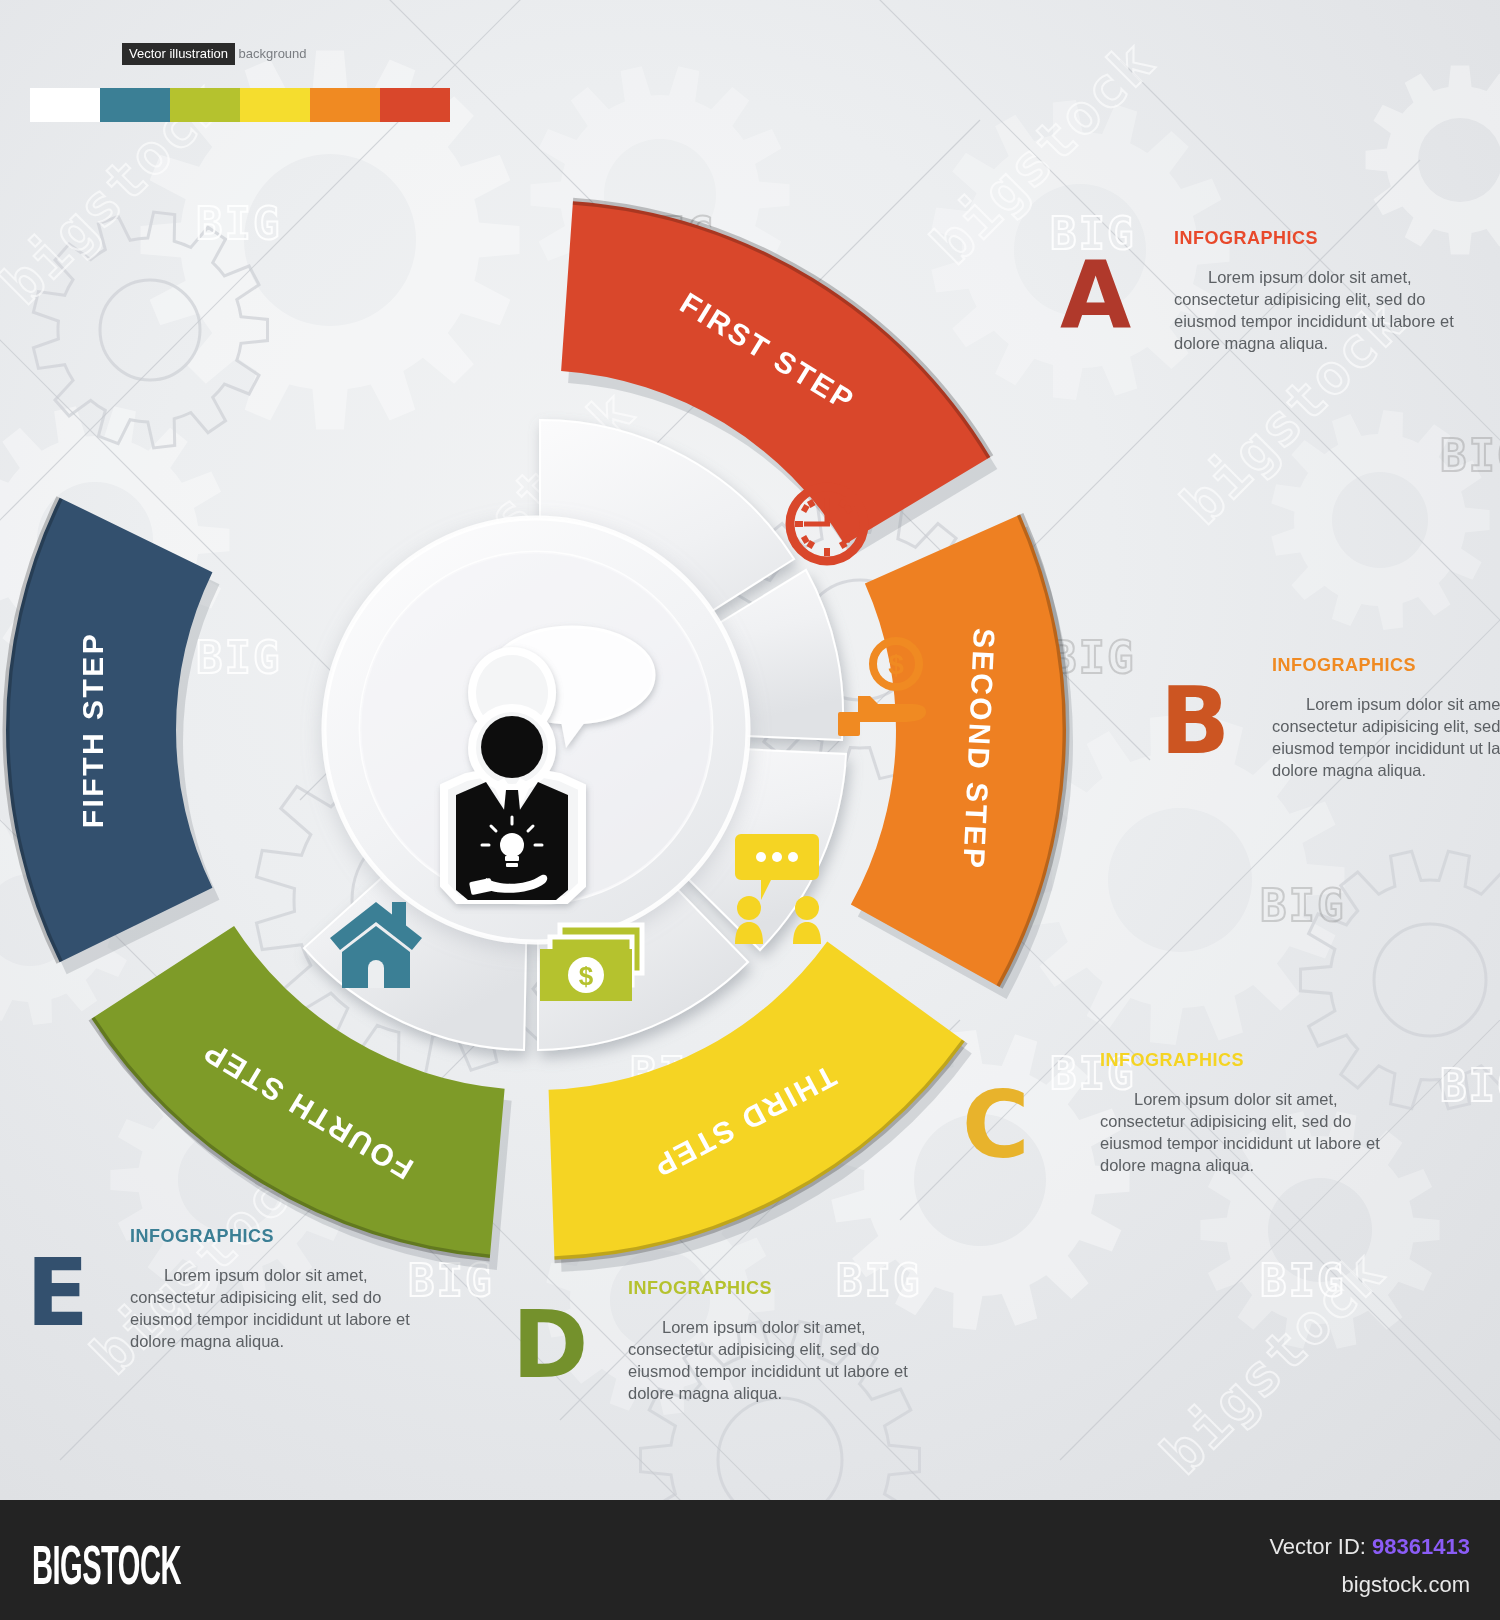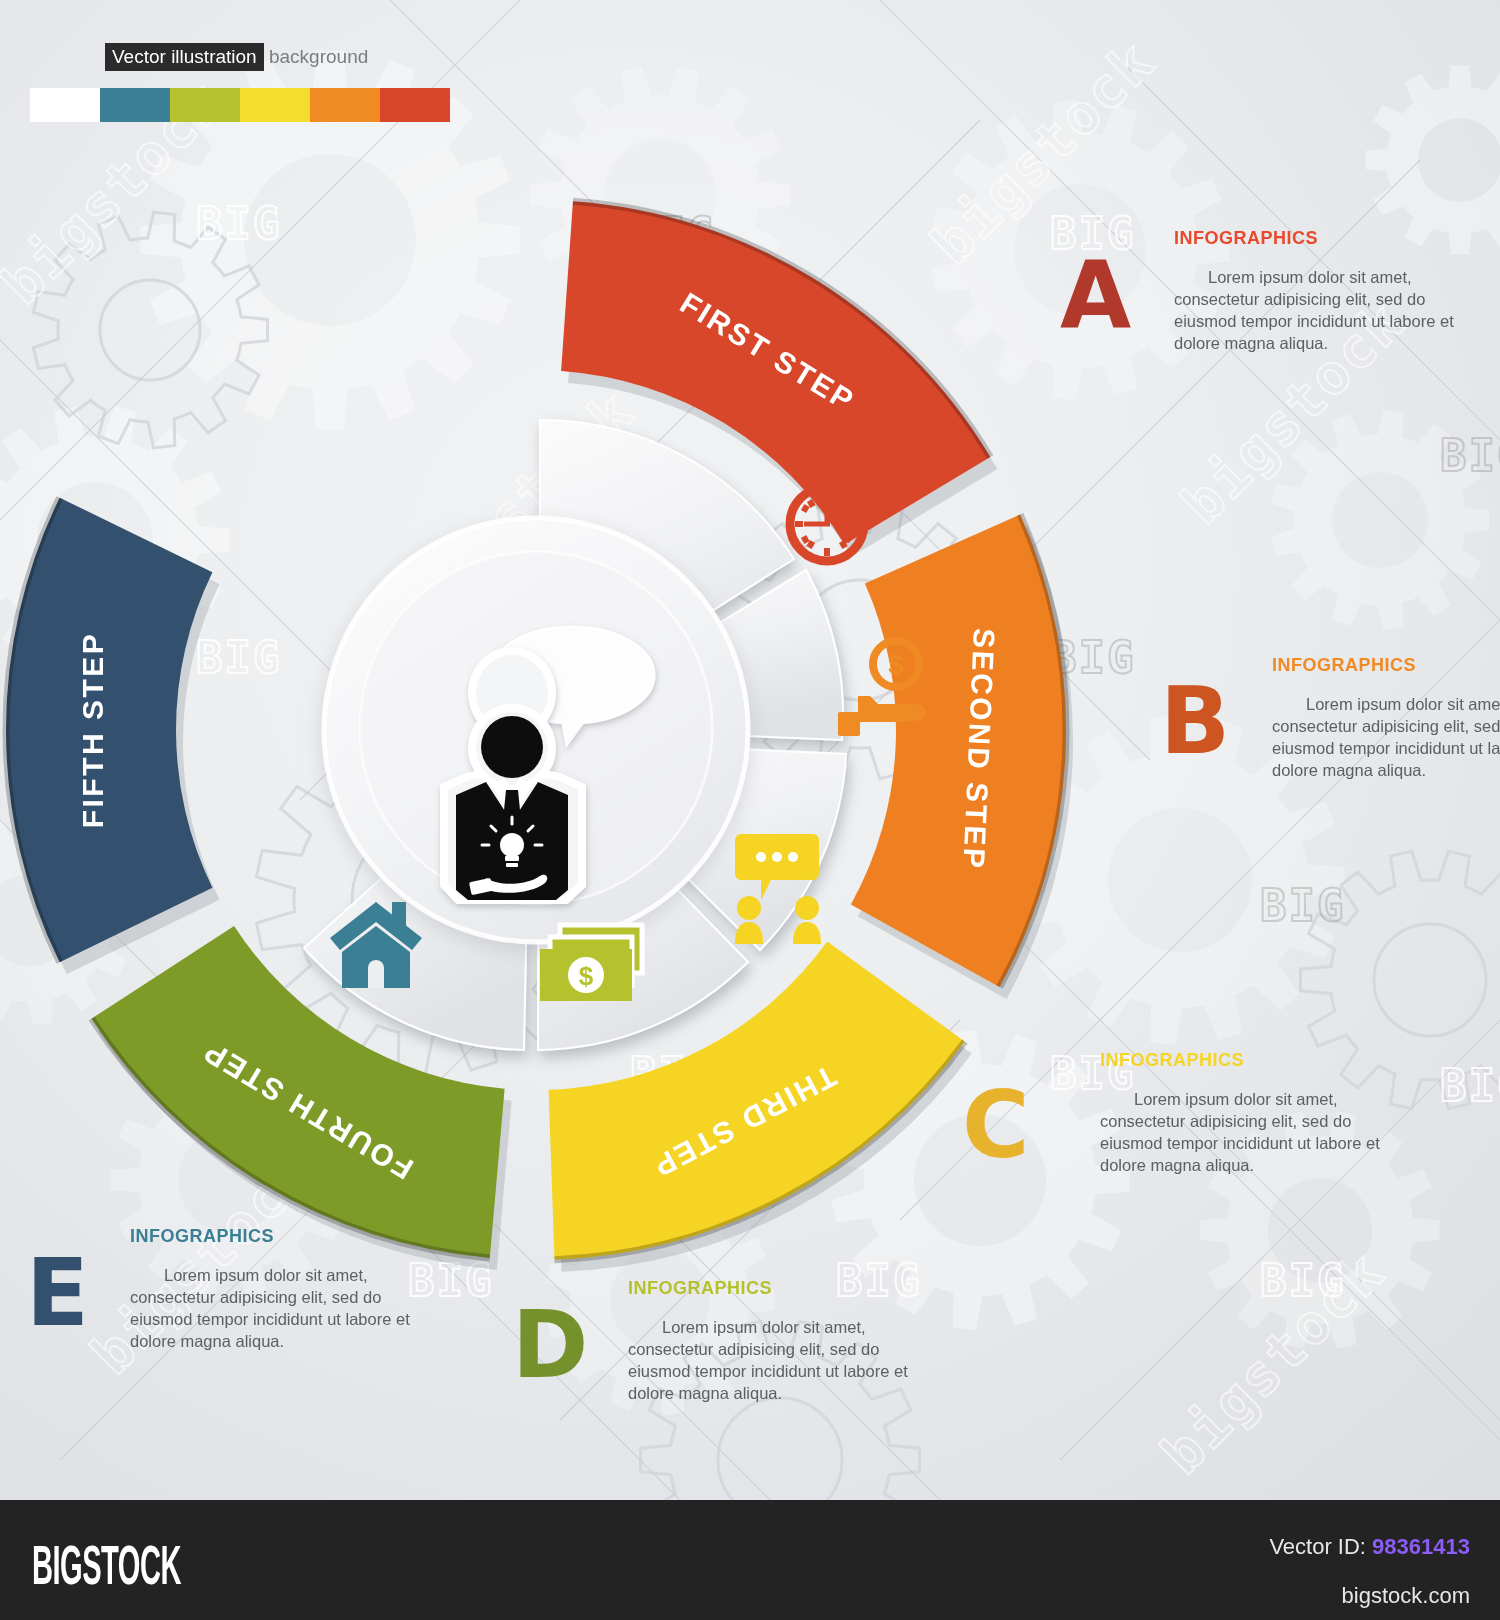--- a/index.html
+++ b/index.html
@@ -22,21 +22,21 @@
   
   .wm{
     position:absolute;font-family:"DejaVu Sans Mono", monospace;font-weight:bold;
     color:rgba(255,255,255,0);
     -webkit-text-stroke:2px rgba(255,255,255,.85);
     font-size:44px;letter-spacing:2px;pointer-events:none;
   }
   .wm-dark{-webkit-text-stroke:2px rgba(120,120,120,.30);}
 
   
-  .caption{position:absolute;left:105px;top:46px;font-size:19px;color:#7a7d82;}
+  .caption{position:absolute;left:122px;top:46px;font-size:13px;color:#7a7d82;}
   .caption .hl{background:#2b2b2b;color:#fff;padding:3px 7px 4px 7px;}
   .swatches{position:absolute;left:30px;top:88px;display:flex;height:34px;width:420px;}
   .swatches div{flex:1;height:34px;}
 
   
   .wheel{position:absolute;left:0px;top:150px;width:1180px;height:1160px;}
 
   
   .block{position:absolute;width:300px;}
   .block .head{
@@ -57,21 +57,21 @@
     position:absolute;left:0;top:1500px;width:1500px;height:120px;background:#232323;
   }
   .footer .logo{
     position:absolute;left:32px;top:32px;color:#fff;font-weight:bold;
     font-size:56px;letter-spacing:-1px;
     font-family:"Liberation Sans Narrow","Liberation Sans",sans-serif;
     transform:scaleX(.52);transform-origin:left top;white-space:nowrap;
   }
   .footer .imgid{position:absolute;right:30px;top:34px;color:#e8e8e8;font-size:22px;}
   .footer .imgid b{color:#8b5cf6;}
-  .footer .site{position:absolute;right:30px;top:83px;color:#e8e8e8;font-size:22px;}
+  .footer .site{position:absolute;right:30px;top:72px;color:#e8e8e8;font-size:22px;}
 </style>
 </head>
 <body>
 
 <div class="stage">
 
   <div class="bg"></div>
 
   <svg class="bg-gears" viewBox="0 0 1500 1500">
     <defs>

